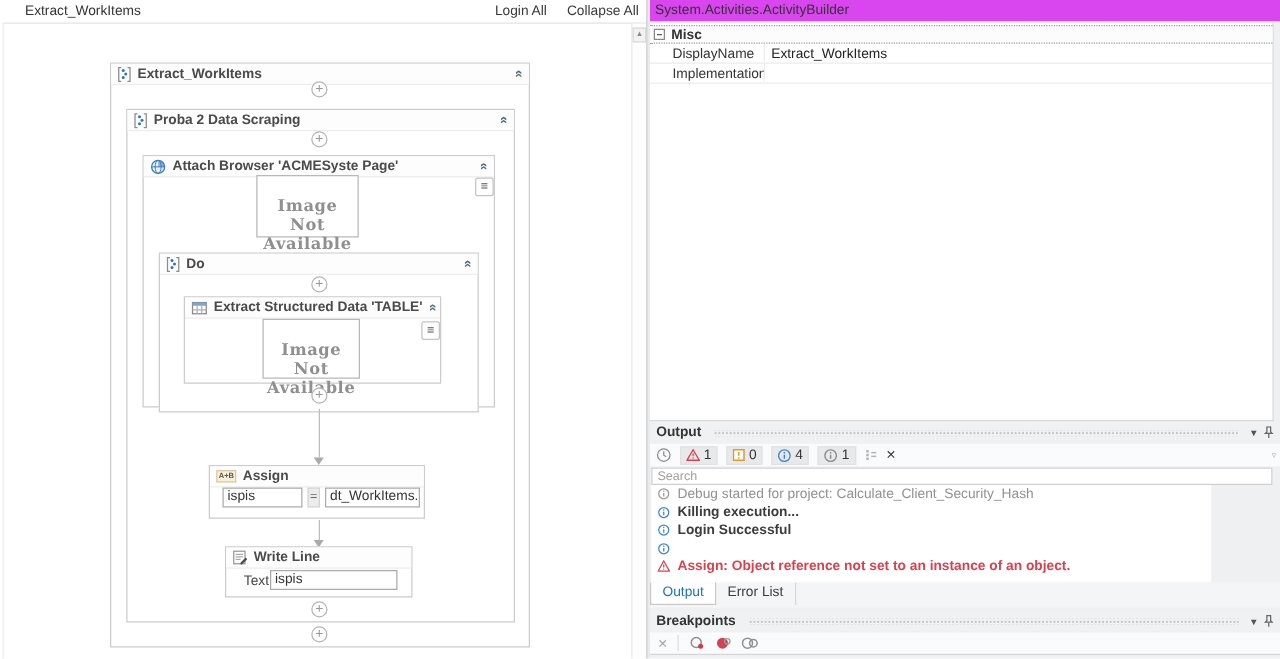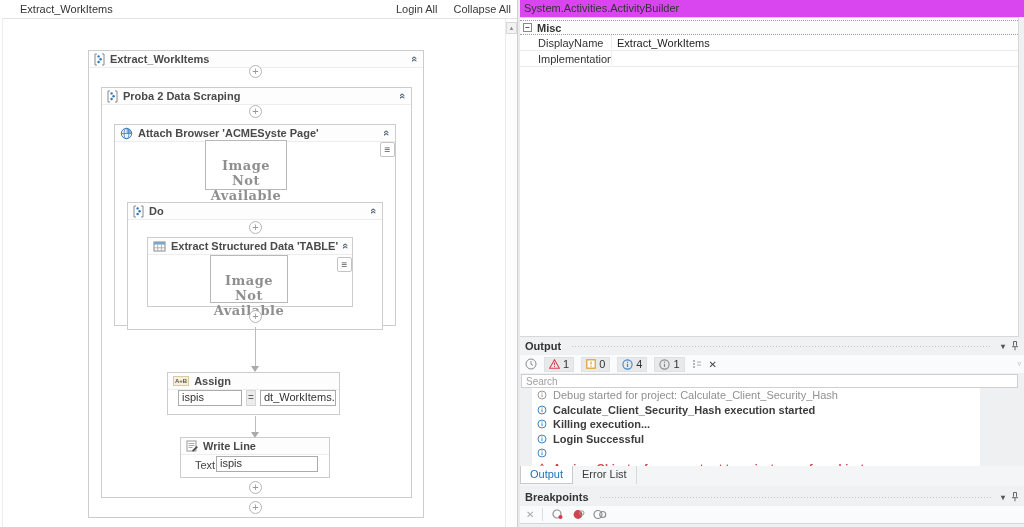--- a/index.html
+++ b/index.html
@@ -98,21 +98,21 @@
                   display:flex;align-items:center;gap:7px;padding-left:5px;}
   .chip{display:flex;align-items:center;gap:3px;background:#e8e9eb;border:1px solid #e0e1e3;
         height:15px;padding:0 4px;color:#333;cursor:pointer;}
   .tool-x{color:#444;font-size:10px;cursor:pointer;}
   .overflow-mark{position:absolute;right:3px;color:#aaa;font-size:7px;}
 
   .output-search{position:absolute;left:1px;top:374px;width:497px;height:14px;border:1px solid #cfcfcf;
                  background:#fff;font-family:"Liberation Sans",sans-serif;font-size:10px;
                  padding:0 4px;color:#333;}
   .output-search::placeholder{color:#a0a0a0;}
-  .output-messages{position:absolute;left:12px;top:388px;width:448px;height:78px;background:#fff;}
+  .output-messages{position:absolute;left:1px;top:388px;width:448px;height:78px;background:#fff;}
   .msg-row{height:14.5px;display:flex;align-items:center;gap:6px;padding-left:5px;white-space:nowrap;}
   .msg-row.lvl-debug .msg-text{color:#919191;}
   .msg-row.lvl-info .msg-text{color:#3c3c3c;font-weight:bold;}
   .msg-row.lvl-error .msg-text{color:#d9414e;font-weight:bold;}
 
   .output-tabs{position:absolute;left:0;top:466px;width:504px;height:20px;background:#f4f5f7;
                display:flex;align-items:flex-start;}
   .tab{height:18px;padding:2px 9px 0 9px;color:#3a3a3a;border-right:1px solid #d9d9d9;cursor:pointer;}
   .tab.active{background:#fff;color:#1a72b8;border:1px solid #c9c9c9;border-top:none;padding-top:2px;}
 
@@ -359,30 +359,20 @@
     <div class="output-messages" id="output-messages">
         <div class="msg-row lvl-debug">
           <span style="display: inline-flex;">
             <svg width="10" height="10" viewBox="0 0 10 10">
               <circle cx="5" cy="5" r="4" fill="none" stroke="#9a9a9a"></circle>
               <circle cx="5" cy="2.9" r="0.6" fill="#9a9a9a"></circle>
               <line x1="5" y1="4.3" x2="5" y2="7.2" stroke="#9a9a9a"></line>
             </svg>
           </span>
           <span class="msg-text">Debug started for project: Calculate_Client_Security_Hash</span>
-        </div>
-        <div class="msg-row lvl-info">
-          <span style="display: inline-flex;">
-            <svg width="10" height="10" viewBox="0 0 10 10">
-              <circle cx="5" cy="5" r="4" fill="none" stroke="#3f86c6"></circle>
-              <circle cx="5" cy="2.9" r="0.6" fill="#3f86c6"></circle>
-              <line x1="5" y1="4.3" x2="5" y2="7.2" stroke="#3f86c6"></line>
-            </svg>
-          </span>
-          <span class="msg-text">Calculate_Client_Security_Hash execution started</span>
         </div>
         <div class="msg-row lvl-info">
           <span style="display: inline-flex;">
             <svg width="10" height="10" viewBox="0 0 10 10">
               <circle cx="5" cy="5" r="4" fill="none" stroke="#3f86c6"></circle>
               <circle cx="5" cy="2.9" r="0.6" fill="#3f86c6"></circle>
               <line x1="5" y1="4.3" x2="5" y2="7.2" stroke="#3f86c6"></line>
             </svg>
           </span>
           <span class="msg-text">Killing execution...</span>

